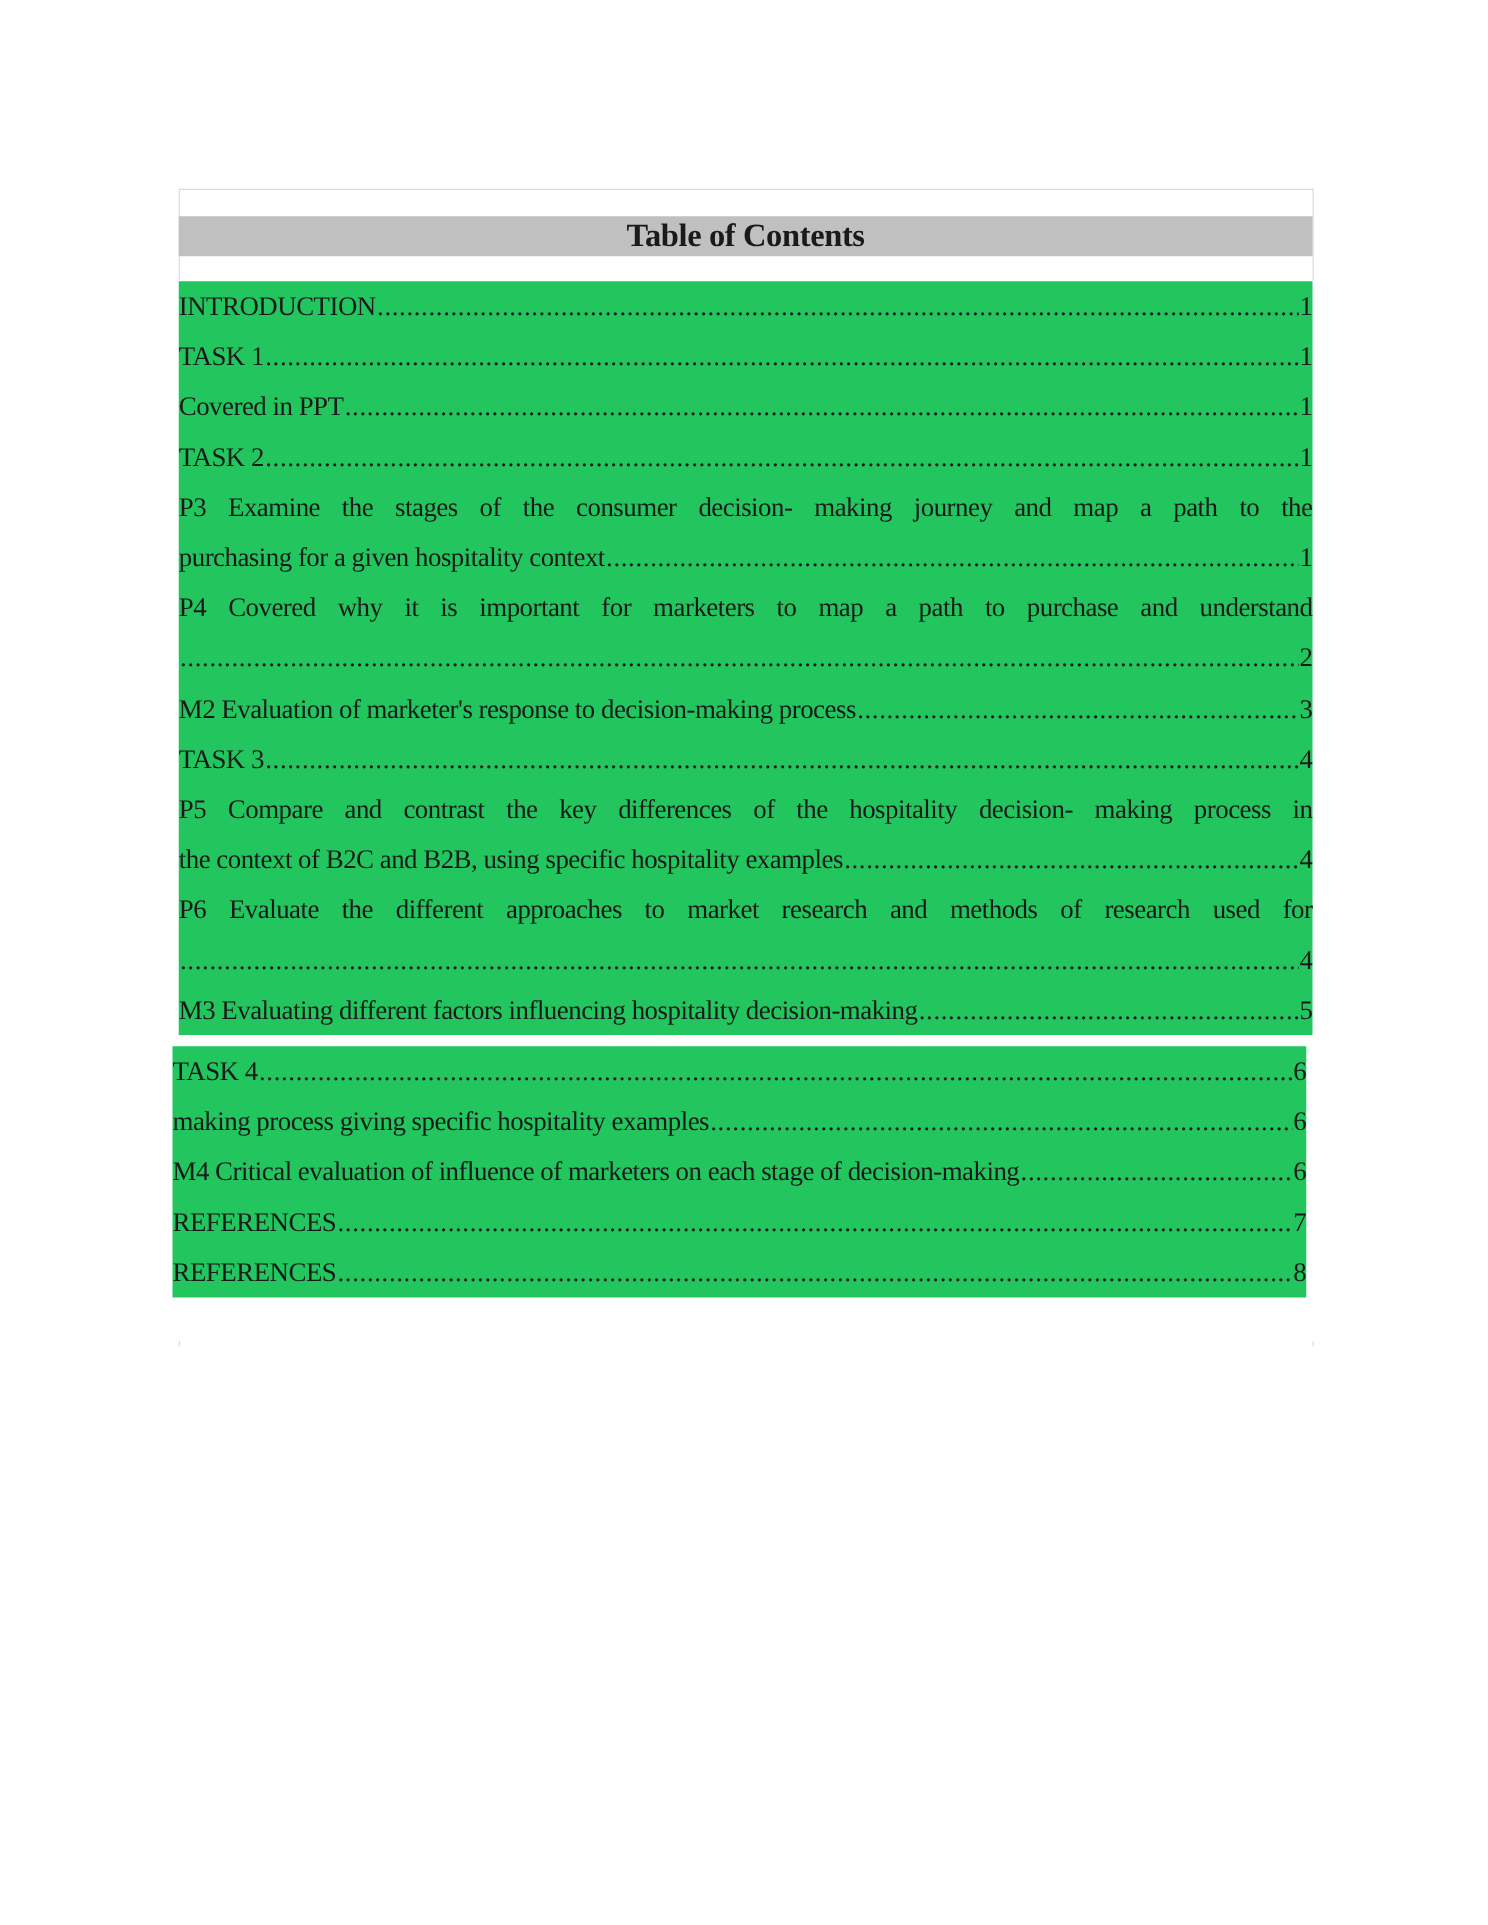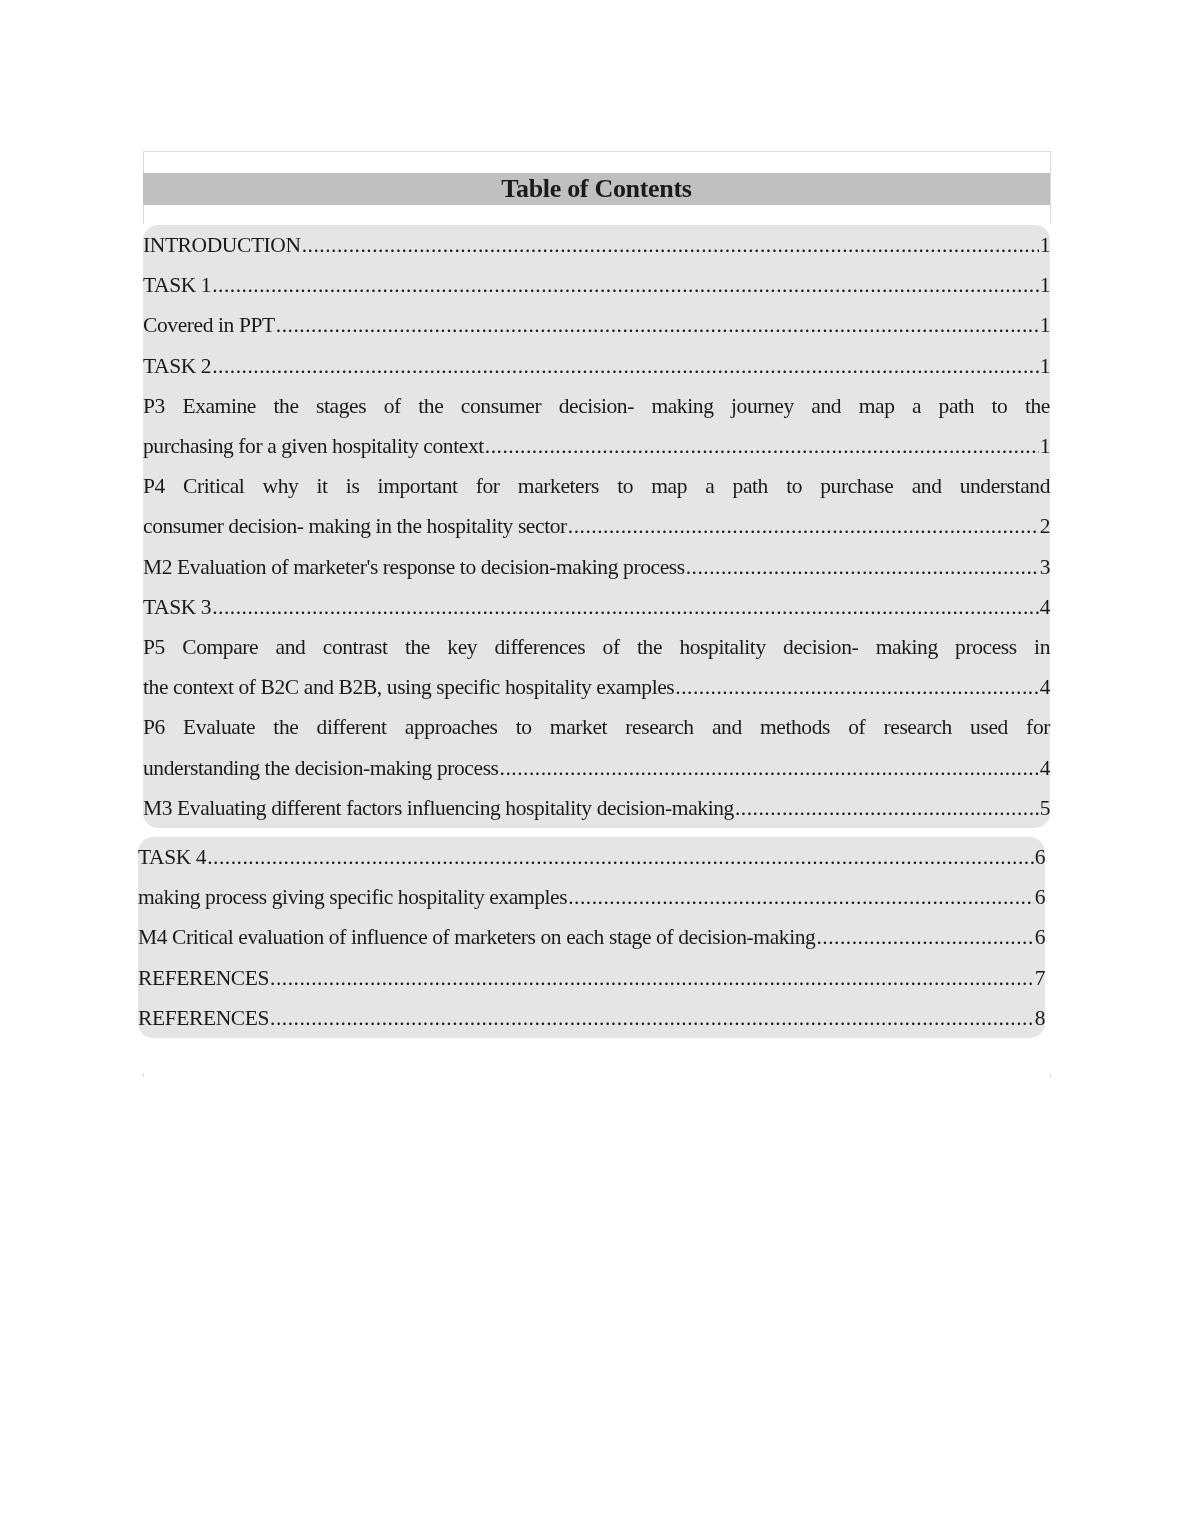--- a/index.html
+++ b/index.html
@@ -4,21 +4,21 @@
 <style>
   html, body { margin: 0; padding: 0; background: #ffffff; }
   body { width: 1190px; height: 1540px; position: relative; overflow: hidden;
          font-family: "Liberation Serif", serif; color: #1a1a1a; }
   .page { position: absolute; left: 0; top: 0; width: 1190px; height: 1540px; background: #fff; }
   .toc-frame { position: absolute; left: 143px; top: 151px; width: 906px; height: 72px;
                border: 1px solid #dcdcdc; border-bottom: none; }
   .toc-title-bar { position: absolute; left: 143px; top: 173px; width: 907px; height: 32px;
                    background: #c0c0c0; text-align: center; }
   .toc-title { font-weight: bold; font-size: 26px; line-height: 32px; letter-spacing: -0.3px; }
-  .block { position: absolute; left: 143px; width: 907px; background: #e5e5e5; border-radius: 15px; }
+  .block { position: absolute; left: 143px; width: 907px; background: #22c55e; }
   .entry { position: relative; font-size: 21.5px; line-height: 40.2px; letter-spacing: -0.4px; }
   .lvl2 { }
   .line { display: flex; align-items: baseline; white-space: nowrap; overflow: hidden; }
   .just { text-align: justify; text-align-last: justify; white-space: nowrap; }
   .leader { flex: 1; overflow: hidden; white-space: nowrap; margin: 0 1px; }
   .leader::after { content: "................................................................................................................................................................................................................................................................................................"; letter-spacing: 0.5px; }
   .page-num { flex: none; }
   .bottom-edge { position: absolute; left: 143px; top: 1073px; width: 906px; height: 4px;
                  border-left: 1px solid #dcdcdc; border-right: 1px solid #dcdcdc; }
 </style>
@@ -62,23 +62,22 @@
     </div>
     <div class="entry lvl2">
       <div class="just">P3 Examine the stages of the consumer decision- making journey and map a path to the</div>
       <div class="line">
           <span>purchasing for a given hospitality context</span>
           <span class="leader"></span>
           <span class="page-num">1</span>
         </div>
     </div>
     <div class="entry lvl2">
-      <div class="just">P4 Critical why it is important for marketers to map a path to purchase and understand</div>
+      <div class="just">P4 Covered why it is important for marketers to map a path to purchase and understand</div>
       <div class="line">
-          <span>consumer decision- making in the hospitality sector</span>
           <span class="leader"></span>
           <span class="page-num">2</span>
         </div>
     </div>
     <div class="entry lvl2">
       <div class="line">
           <span>M2 Evaluation of marketer's response to decision-making process</span>
           <span class="leader"></span>
           <span class="page-num">3</span>
         </div>
@@ -94,21 +93,20 @@
       <div class="just">P5 Compare and contrast the key differences of the hospitality decision- making process in</div>
       <div class="line">
           <span>the context of B2C and B2B, using specific hospitality examples</span>
           <span class="leader"></span>
           <span class="page-num">4</span>
         </div>
     </div>
     <div class="entry lvl2">
       <div class="just">P6 Evaluate the different approaches to market research and methods of research used for</div>
       <div class="line">
-          <span>understanding the decision-making process</span>
           <span class="leader"></span>
           <span class="page-num">4</span>
         </div>
     </div>
     <div class="entry lvl2">
       <div class="line">
           <span>M3 Evaluating different factors influencing hospitality decision-making</span>
           <span class="leader"></span>
           <span class="page-num">5</span>
         </div>

